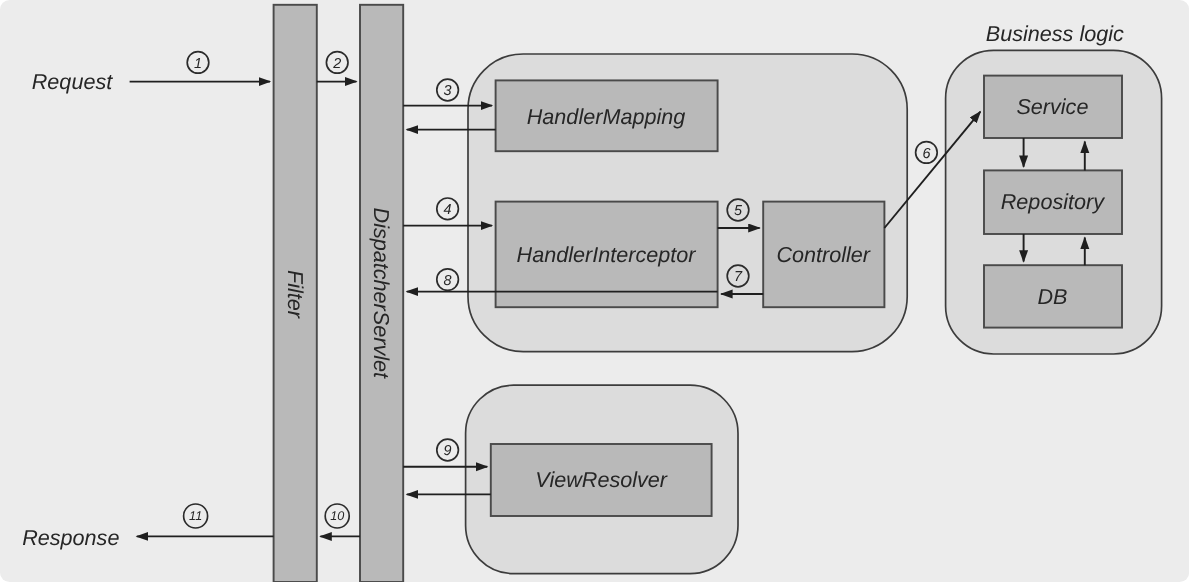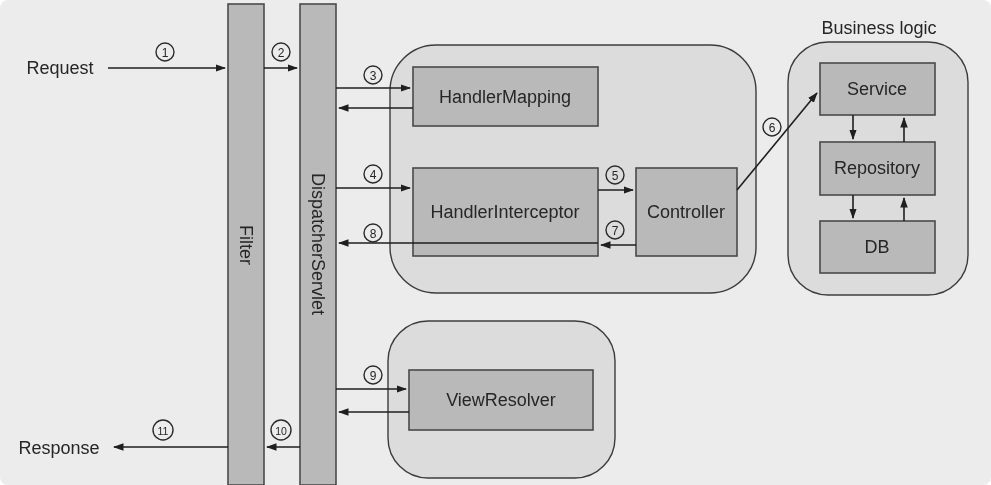--- a/index.html
+++ b/index.html
@@ -4,20 +4,21 @@
 <style>
   html, body { margin: 0; padding: 0; background: #ffffff; }
   .stage {
     position: relative;
     width: 991px;
     height: 485px;
     overflow: hidden;
     border-radius: 8px;
     background: #ececec;
     font-family: "Liberation Sans", "DejaVu Sans", sans-serif;
+    font-style: italic;
   }
   svg { display: block; }
   .bar      { fill: #b9b9b9; stroke: #4a4a4a; stroke-width: 1.6; }
   .box      { fill: #b9b9b9; stroke: #4a4a4a; stroke-width: 1.6; }
   .cont     { fill: #dcdcdc; stroke: #3c3c3c; stroke-width: 1.4; }
   .flow     { stroke: #1f1f1f; stroke-width: 1.6; fill: none; }
   .badge-c  { fill: none; stroke: #2b2b2b; stroke-width: 1.4; }
   text      { fill: #262626; }
   .lbl      { font-size: 18px; text-anchor: middle; dominant-baseline: central; }
   .bar-lbl  { font-size: 18px; text-anchor: middle; dominant-baseline: central; }

